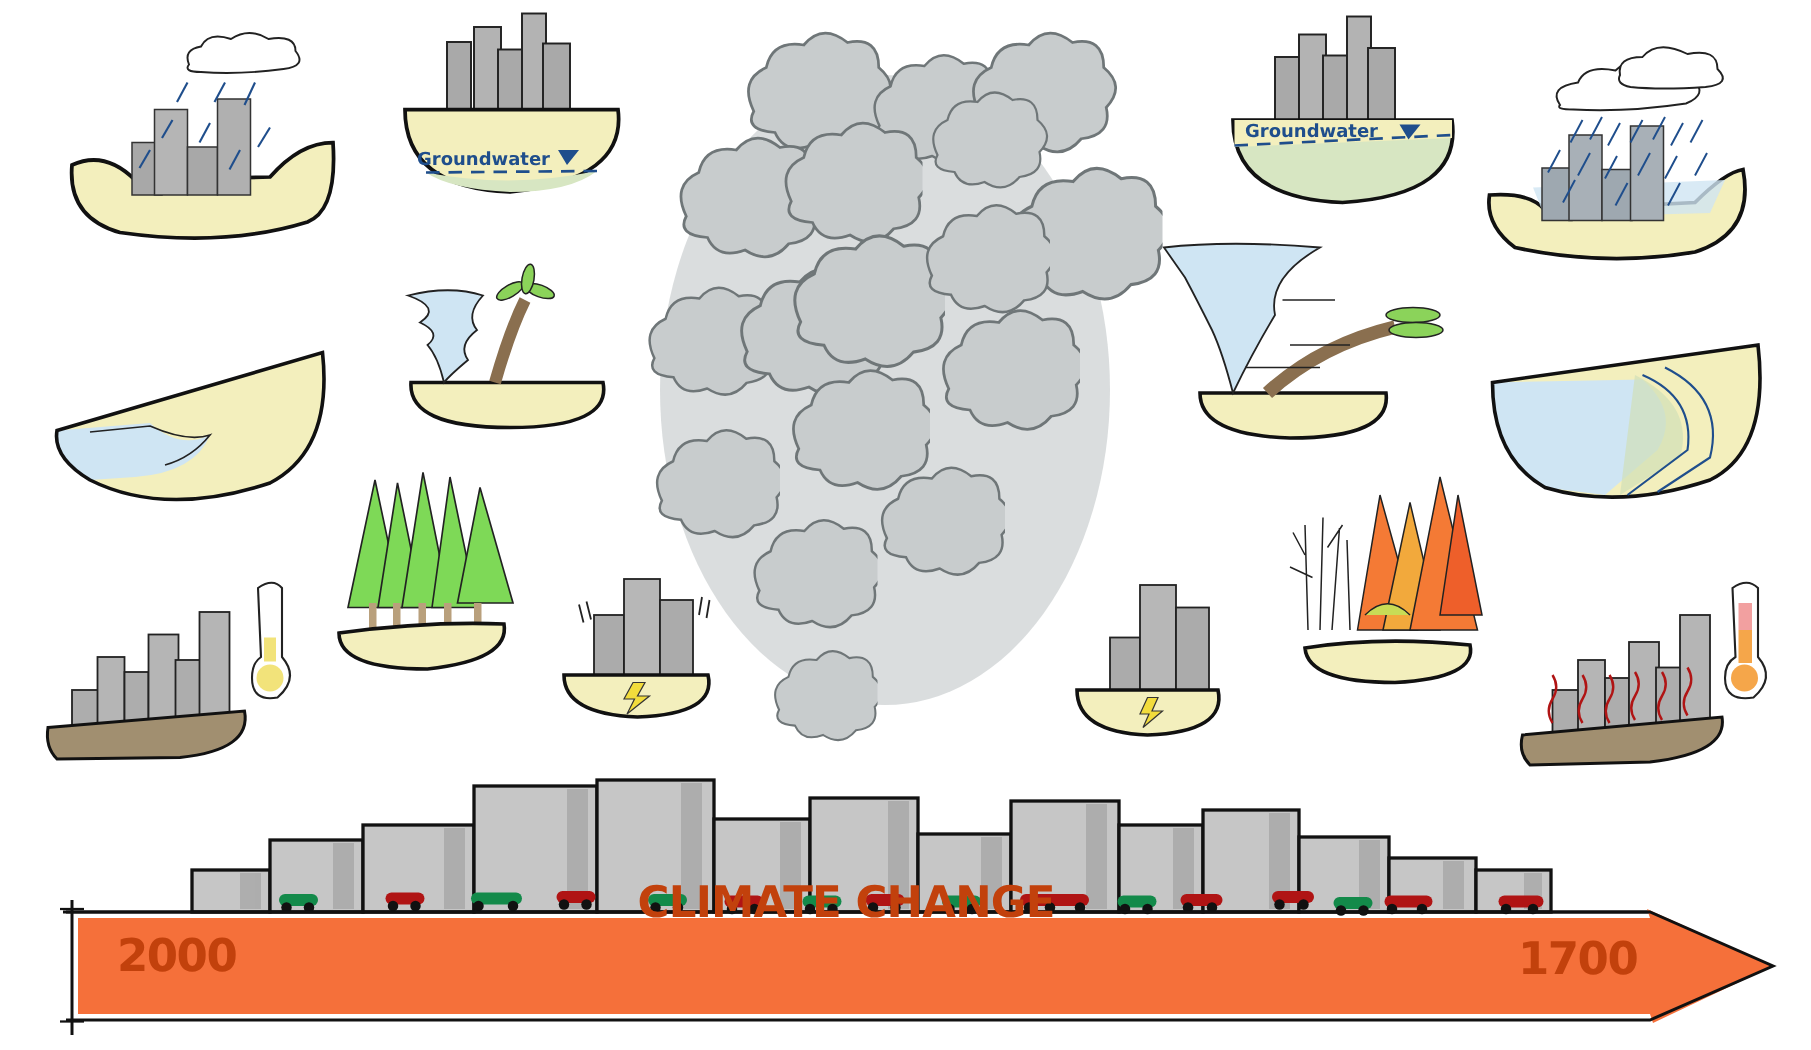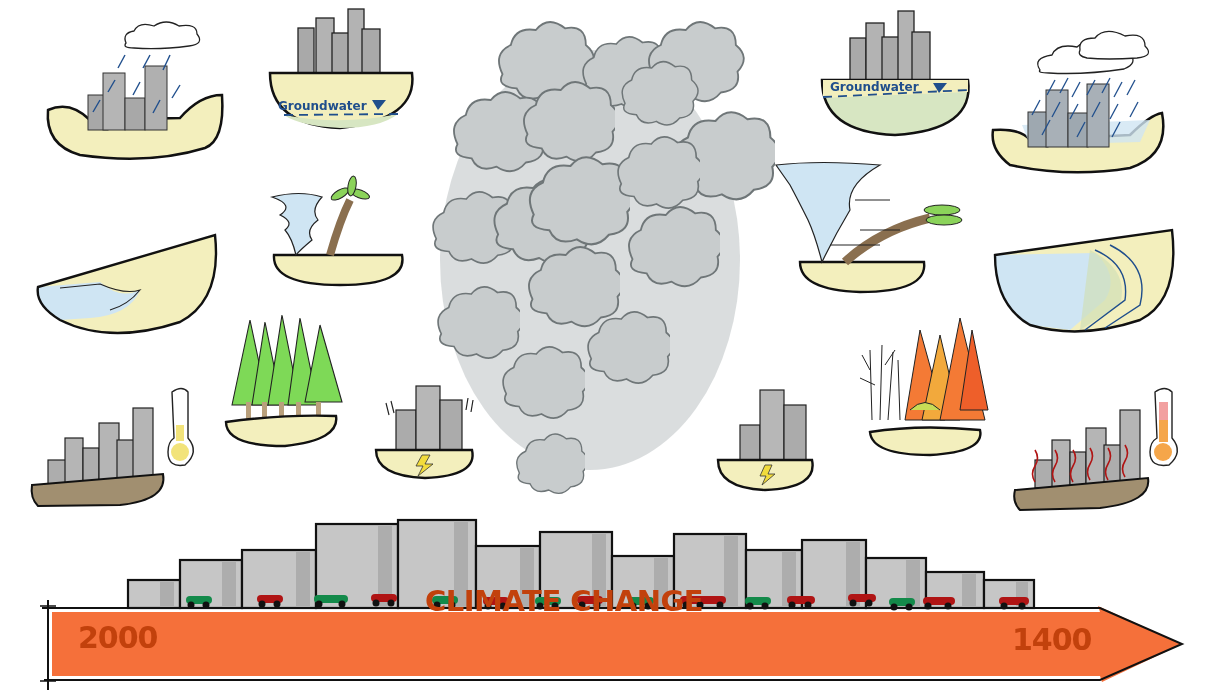--- a/index.html
+++ b/index.html
@@ -376,13 +376,13 @@
     <path d="M52,612 L1100,612 L1098,606 L1182,644 L1102,682 L1100,676 L52,676z" fill="#f5703a"></path>
     <path d="M44,608 L1100,608 L1182,644 L1100,680 L44,680" fill="none" stroke="#111" stroke-width="2"></path>
     <line x1="48" y1="600" x2="48" y2="690" stroke="#111" stroke-width="2"></line>
     <line x1="40" y1="606" x2="56" y2="606" stroke="#111" stroke-width="1.5"></line>
     <line x1="40" y1="681" x2="56" y2="681" stroke="#111" stroke-width="1.5"></line>
   </g>
 </svg>
 
 <div class="timeline-text" id="year-start">2000</div>
 <div class="timeline-text" id="tl-title">CLIMATE CHANGE</div>
-<div class="timeline-text" id="year-end">1400</div>
+<div class="timeline-text" id="year-end">1700</div>
 
 </body></html>

